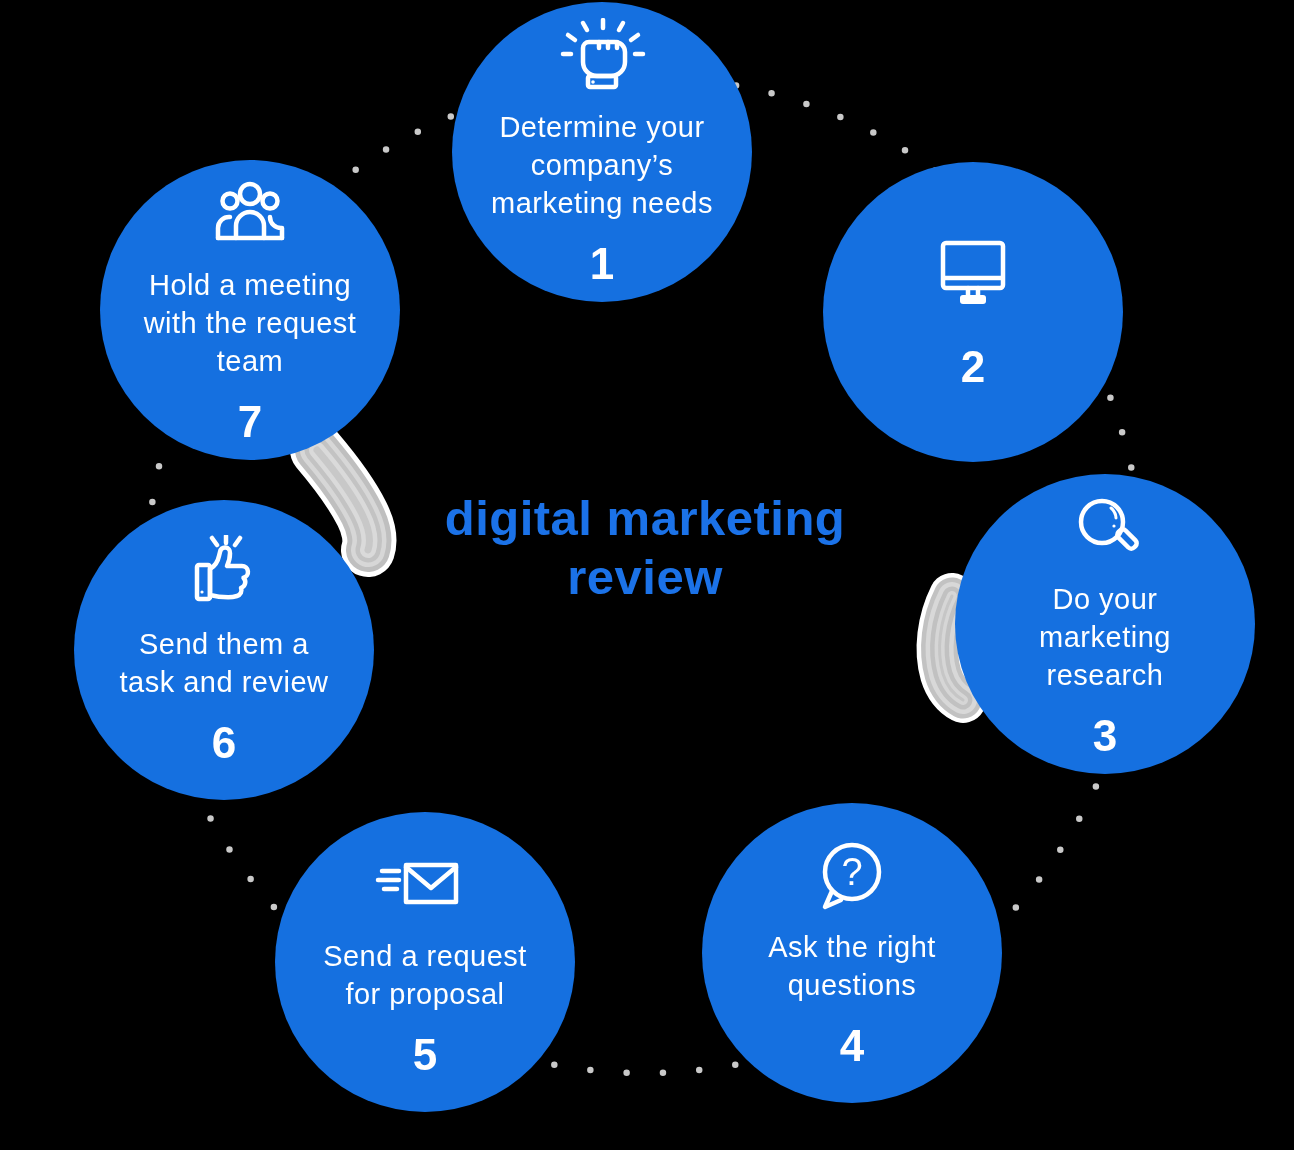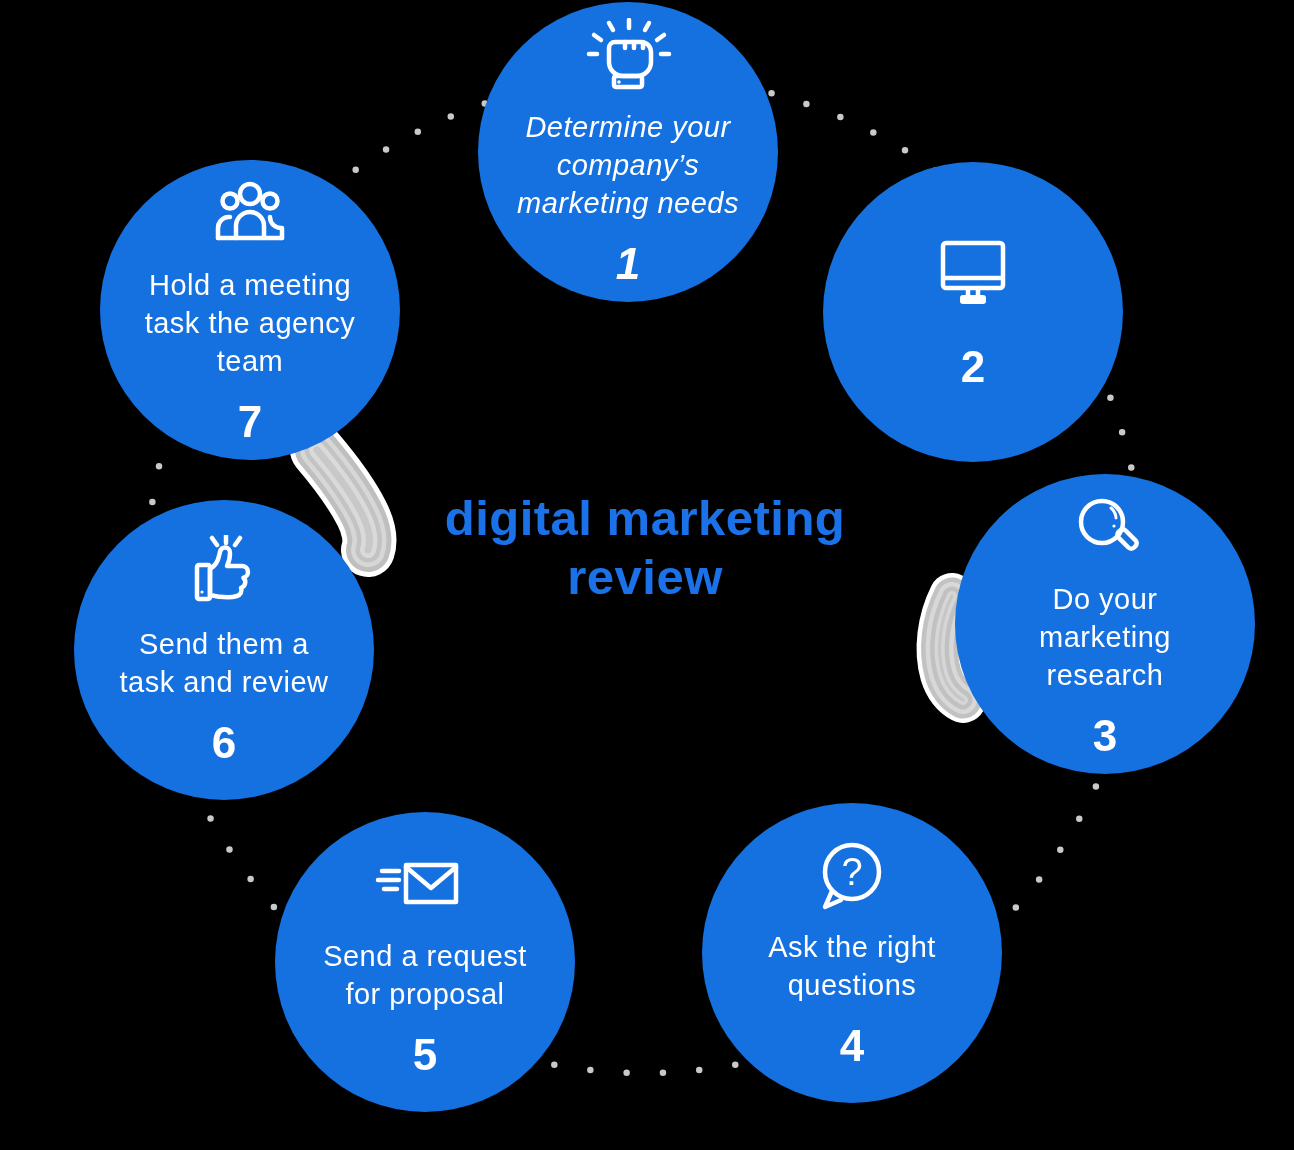--- a/index.html
+++ b/index.html
@@ -19,21 +19,21 @@
   .canvas{position:relative;width:1294px;height:1150px;}
   svg.deco{position:absolute;left:0;top:0;}
   .ring{stroke:var(--ring-dots);}
 
   .step{
     position:absolute;width:300px;height:300px;border-radius:50%;
     background:var(--circle-fill);
     display:flex;flex-direction:column;align-items:center;justify-content:center;
     text-align:center;color:var(--step-text);
   }
-  .s1{left:478px;top:2px;font-style:italic;}
+  .s1{left:452px;top:2px;}
   .s2{left:823px;top:162px;}
   .s3{left:955px;top:474px;}
   .s4{left:702px;top:803px;}
   .s5{left:275px;top:812px;}
   .s6{left:74px;top:500px;}
   .s7{left:100px;top:160px;}
 
   .icon-box{height:80px;width:110px;margin-bottom:10px;flex:0 0 auto;}
   .icon-box svg{display:block;}
   .ic{stroke:#fff;stroke-width:4.5;fill:none;stroke-linecap:round;stroke-linejoin:round;}
@@ -203,21 +203,21 @@
           <circle cx="55" cy="18" r="10"></circle>
           <path d="M41,62 v-12 a14,14 0 0 1 28,0 v12"></path>
           <path d="M23,62 v-10 a11,11 0 0 1 12,-11"></path>
           <path d="M87,62 v-10 a11,11 0 0 1 -12,-11"></path>
           <path d="M23,62 h64"></path>
         </g>
       </svg>
     </div>
     <div class="label">
       <span>Hold a meeting</span>
-      <span>task the agency</span>
+      <span>with the request</span>
       <span>team</span>
     </div>
     <div class="num">7</div>
   </div>
 
   <div class="title">
     <span>digital marketing</span>
     <span>review</span>
   </div>
 

